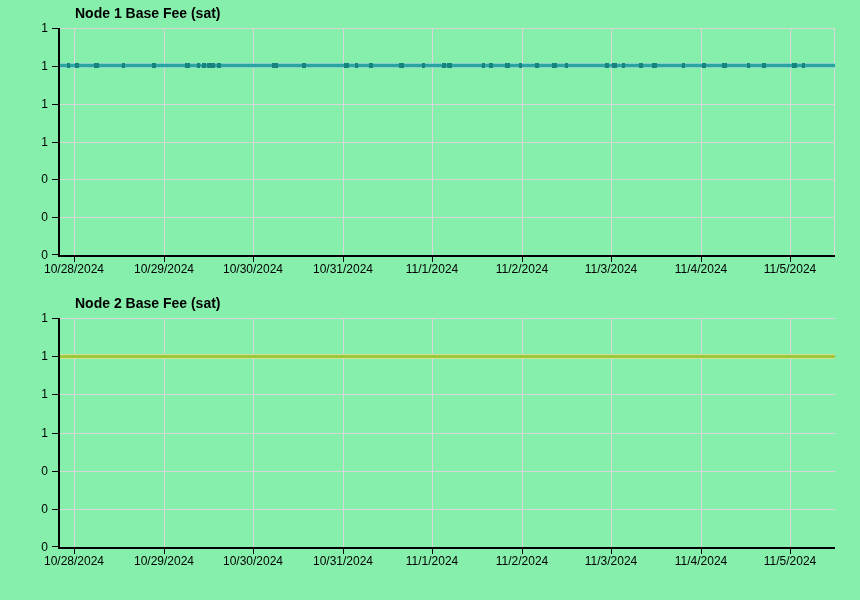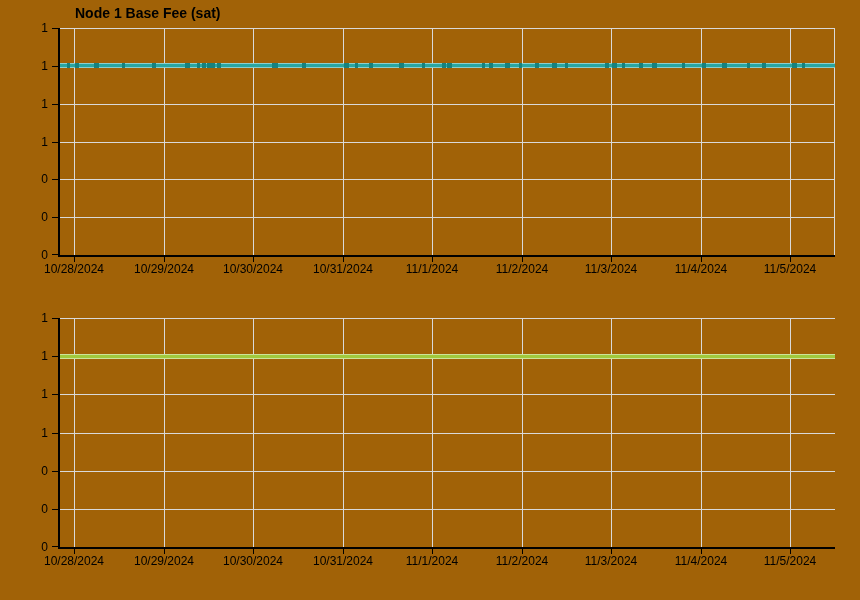--- a/index.html
+++ b/index.html
@@ -1,16 +1,16 @@
 <!DOCTYPE html>
 <html><head>
 <meta charset="utf-8">
 <style>
   html,body{margin:0;padding:0;background:#fff;}
-  #screen{position:relative;width:860px;height:600px;background:#a16207;
+  #screen{position:relative;width:860px;height:600px;background:#86efac;
           font-family:"Liberation Sans",sans-serif;overflow:hidden;}
   .chart{position:absolute;left:0;width:860px;height:290px;}
   .chart1{top:0;}
   .chart2{top:290px;}
   .chart-title{position:absolute;left:75px;top:5px;font-size:14px;font-weight:bold;color:#000;white-space:nowrap;}
   .plot{position:absolute;left:58px;top:28px;width:775px;
         border-left:2px solid #000;border-bottom:2px solid #000;}
   .chart1 .plot{height:227px;}
   .chart2 .plot{height:229px;}
   .gridline-h{position:absolute;left:0;width:775px;height:1px;background:#d9d9d9;}
@@ -117,20 +117,21 @@
         <div class="marker" style="left: 641.7px; top: 35.3333px; width: 4px; background: rgb(23, 130, 127);"></div>
         <div class="marker" style="left: 661.85px; top: 35.3333px; width: 5px; background: rgb(23, 130, 127);"></div>
         <div class="marker" style="left: 686.65px; top: 35.3333px; width: 3px; background: rgb(23, 130, 127);"></div>
         <div class="marker" style="left: 702.15px; top: 35.3333px; width: 4px; background: rgb(23, 130, 127);"></div>
         <div class="marker" style="left: 731.6px; top: 35.3333px; width: 5px; background: rgb(23, 130, 127);"></div>
         <div class="marker" style="left: 741.675px; top: 35.3333px; width: 3px; background: rgb(23, 130, 127);"></div>
       </div>
   </div>
 
   <div class="chart chart2">
+    <div class="chart-title">Node 2 Base Fee (sat)</div>
     <div class="plot">
         <div class="gridline-h" style="top: 0px;"></div>
         <div class="tick-y" style="top: 0px;"></div>
         <div class="ylabel" style="top: -7px;">1</div>
         <div class="gridline-h" style="top: 38px;"></div>
         <div class="tick-y" style="top: 38px;"></div>
         <div class="ylabel" style="top: 31px;">1</div>
         <div class="gridline-h" style="top: 76px;"></div>
         <div class="tick-y" style="top: 76px;"></div>
         <div class="ylabel" style="top: 69px;">1</div>

